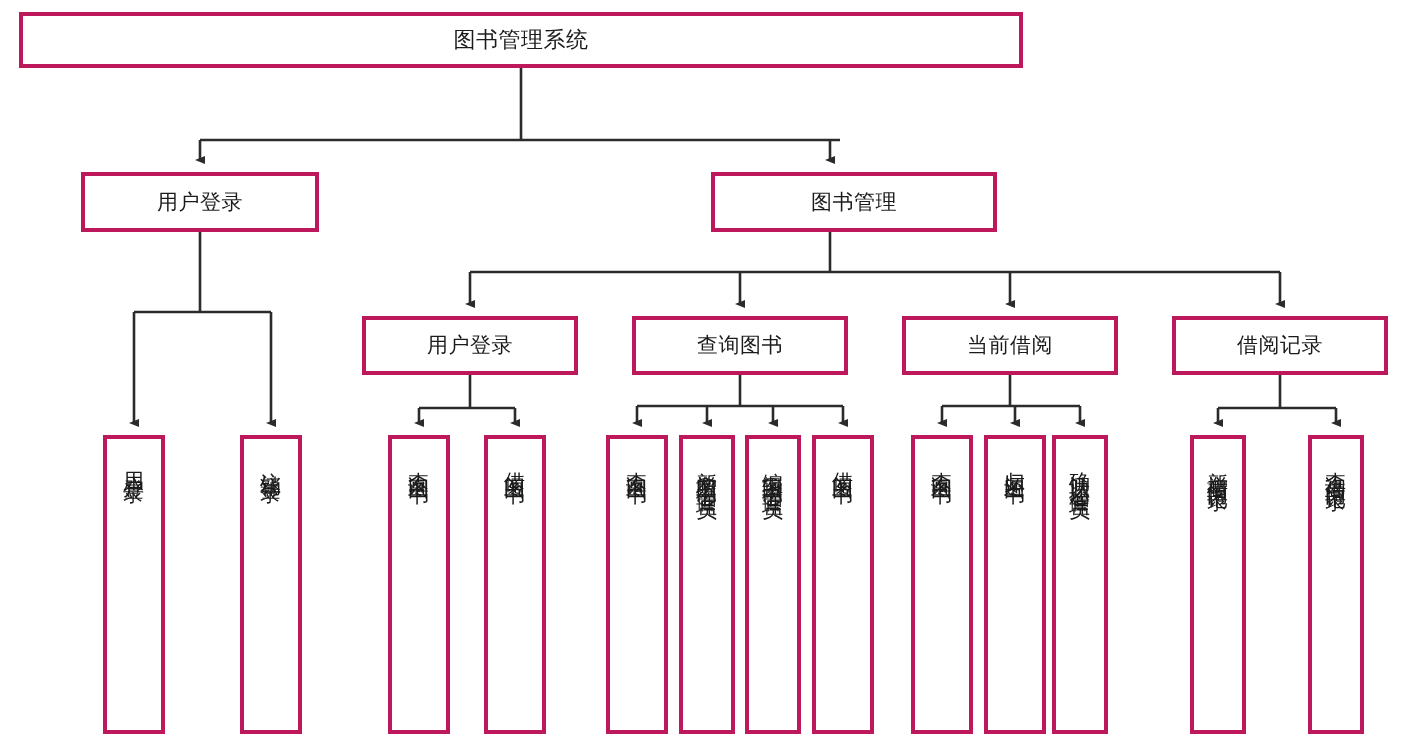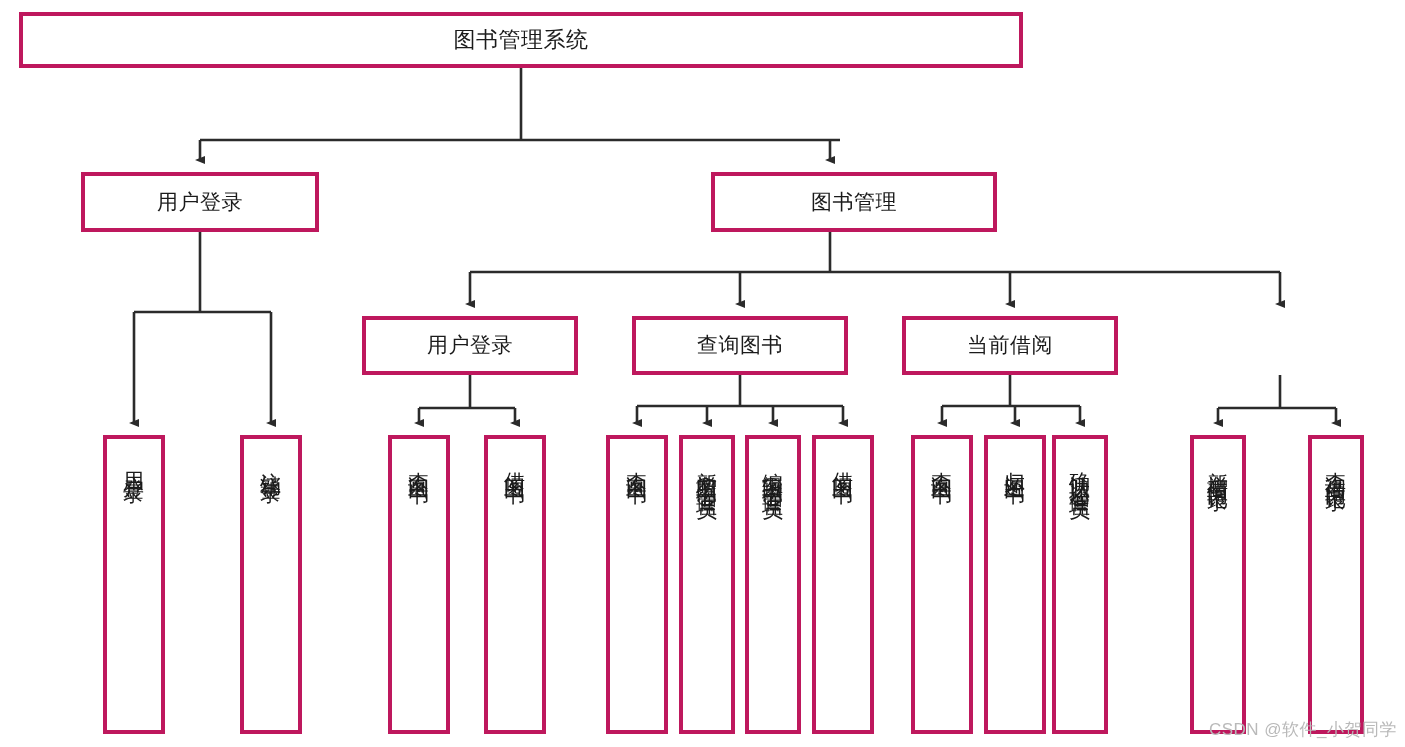--- a/index.html
+++ b/index.html
@@ -140,20 +140,23 @@
 
   <div class="node horizontal" style="left:362px; top:316px; width:216px; height:59px;">
     <span class="node-label">用户登录</span>
   </div>
   <div class="node horizontal" style="left:632px; top:316px; width:216px; height:59px;">
     <span class="node-label">查询图书</span>
   </div>
   <div class="node horizontal" style="left:902px; top:316px; width:216px; height:59px;">
     <span class="node-label">当前借阅</span>
   </div>
+  <div class="node horizontal" style="left:1172px; top:316px; width:216px; height:59px;">
+    <span class="node-label">借阅记录</span>
+  </div>
 
   <div class="node vertical" style="left:103px; top:435px; width:62px; height:299px;">
     <span class="node-label">用户登录</span>
   </div>
   <div class="node vertical" style="left:240px; top:435px; width:62px; height:299px;">
     <span class="node-label">注销登录</span>
   </div>
 
   <div class="node vertical" style="left:388px; top:435px; width:62px; height:299px;">
     <span class="node-label">查询图书</span>
@@ -185,15 +188,14 @@
     <span class="node-label">确认归还（管理员）</span>
   </div>
 
   <div class="node vertical" style="left:1190px; top:435px; width:56px; height:299px;">
     <span class="node-label">新增借阅记录</span>
   </div>
   <div class="node vertical" style="left:1308px; top:435px; width:56px; height:299px;">
     <span class="node-label">查询借阅记录</span>
   </div>
 
-  <div class="watermark">CSDN @软件_小贺同学</div>
 
 </div>
 
 </body></html>

